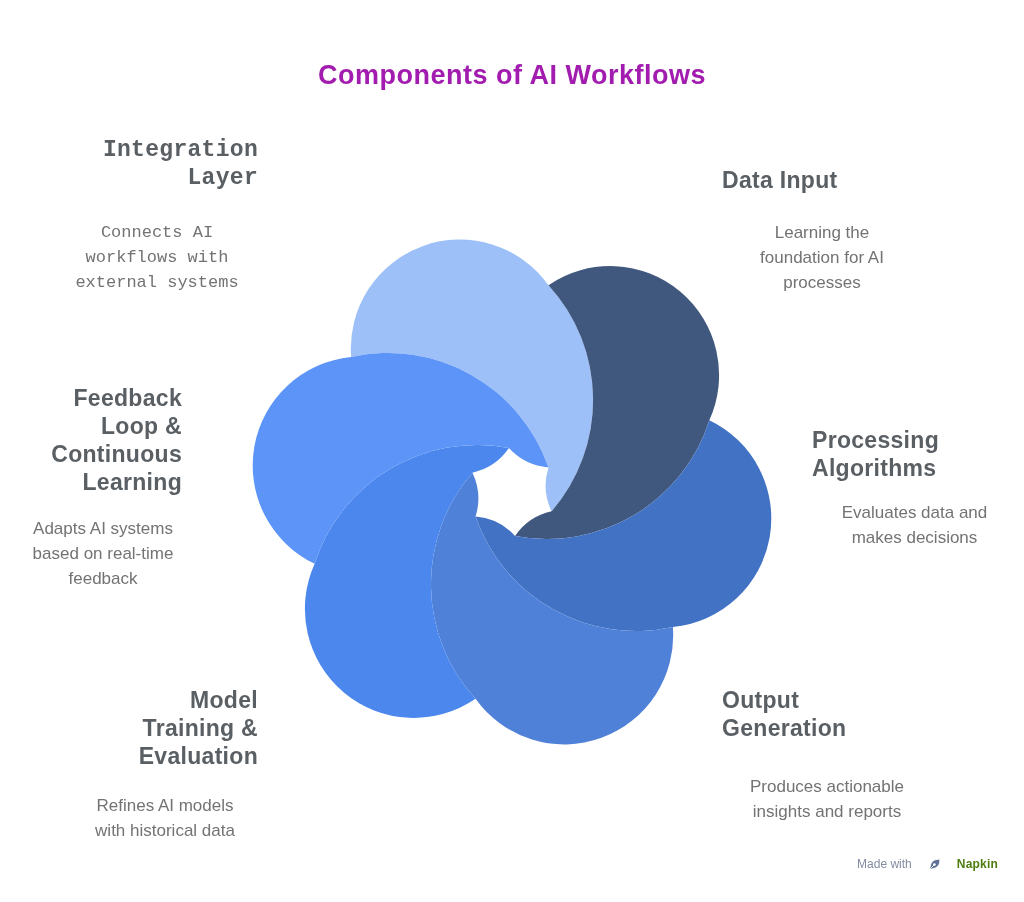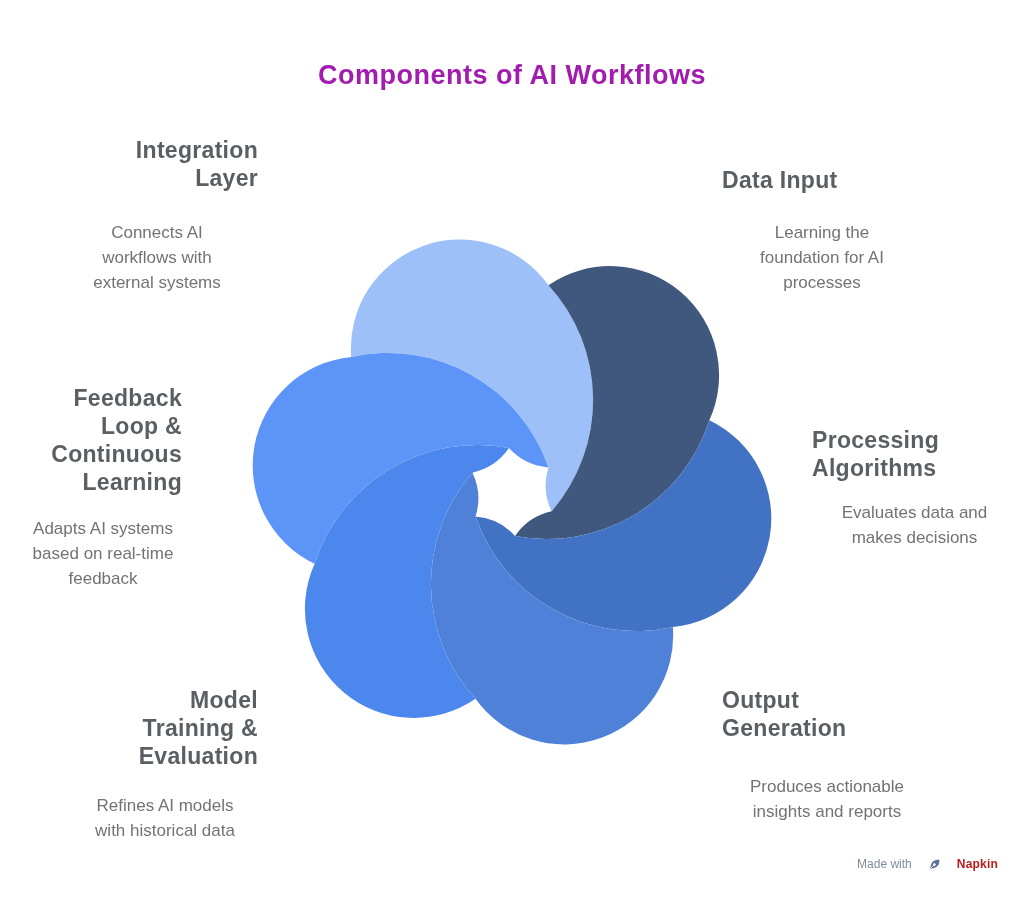--- a/index.html
+++ b/index.html
@@ -41,21 +41,21 @@
   .block .desc {
     font-size: 17px;
     line-height: 25px;
     color: #737373;
     white-space: pre-line;
     text-align: center;
   }
   .align-right { text-align: right; }
   .align-left  { text-align: left; }
 
-  #blk-integration { left: 42px;  top: 136px; width: 230px; }
+  #blk-integration { left: 42px;  top: 136px; width: 230px; font-family: Liberation Mono, monospace; }
   #blk-integration .heading { margin-right: 14px; }
   #blk-integration .desc    { margin-top: 28px; }
 
   #blk-data-input  { left: 722px; top: 166px; width: 200px; }
   #blk-data-input .desc     { margin-top: 26px; }
 
   #blk-processing  { left: 812px; top: 426px; width: 205px; }
   #blk-processing .desc     { margin-top: 18px; }
 
   #blk-output      { left: 722px; top: 686px; width: 210px; }
@@ -80,21 +80,21 @@
     position: absolute;
     right: 26px;
     top: 857px;
     display: flex;
     align-items: center;
     gap: 16px;
     font-size: 12px;
     color: #818ba1;
   }
   .footer .brand {
-    color: #b91c1c;
+    color: #4d7c0f;
     font-weight: bold;
     letter-spacing: 0.2px;
   }
   .footer svg { display: block; }
 </style>
 </head>
 <body>
 
 <div class="title">Components of AI Workflows</div>
 

